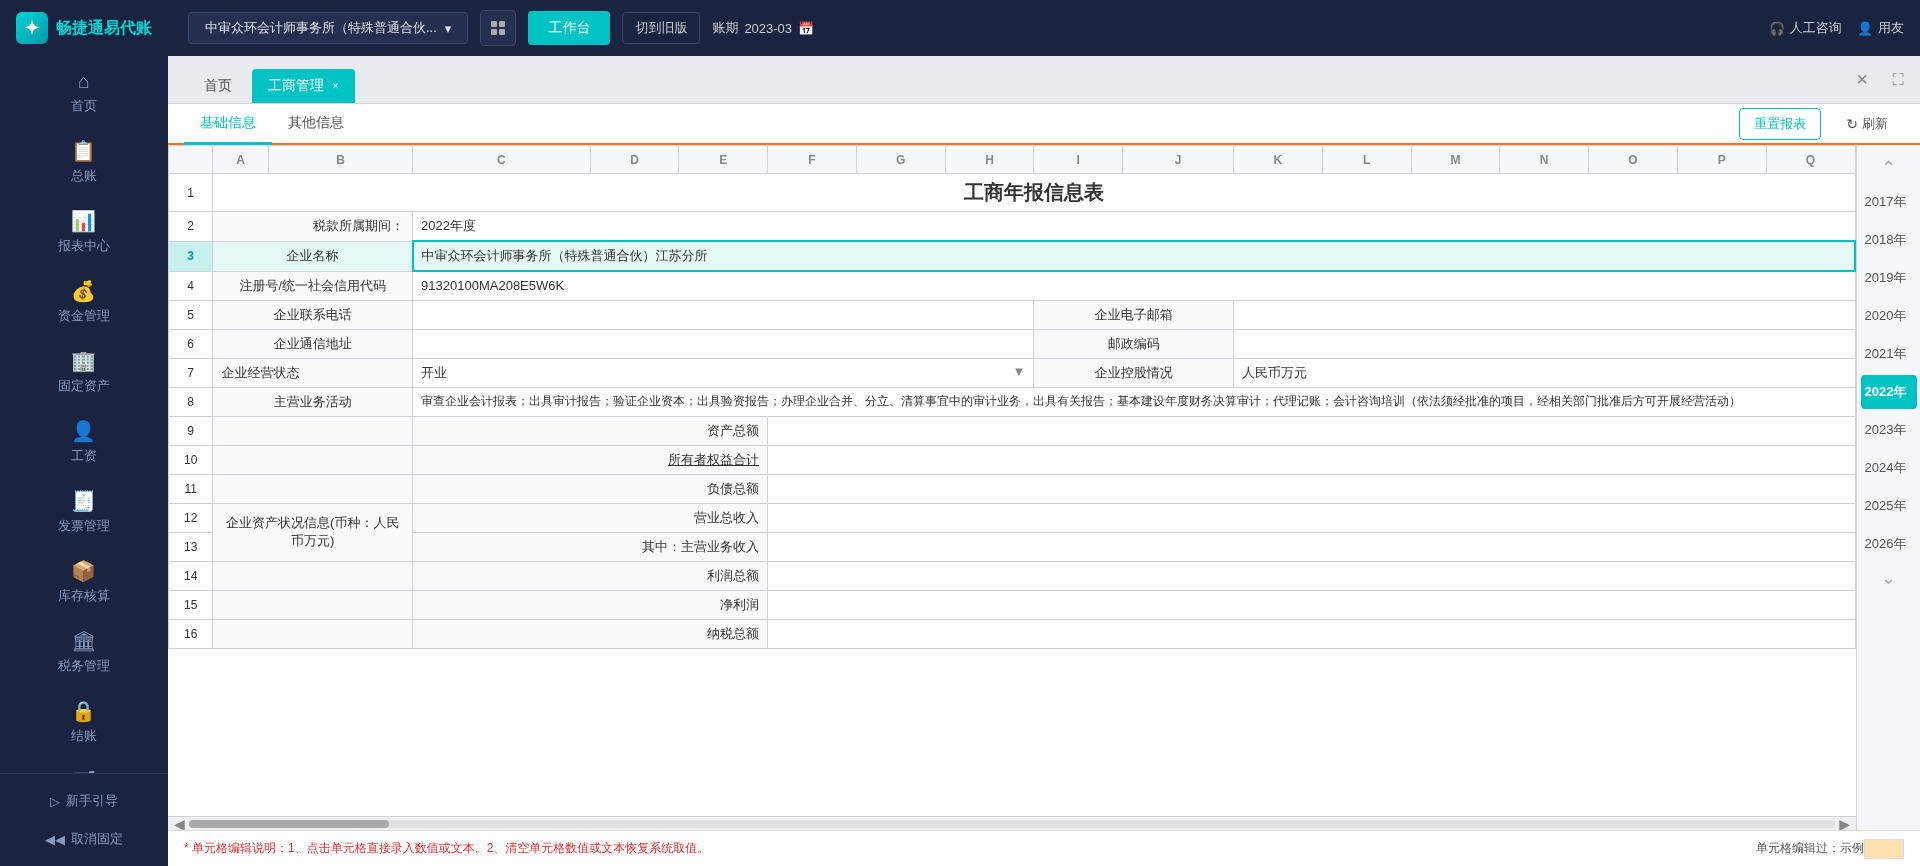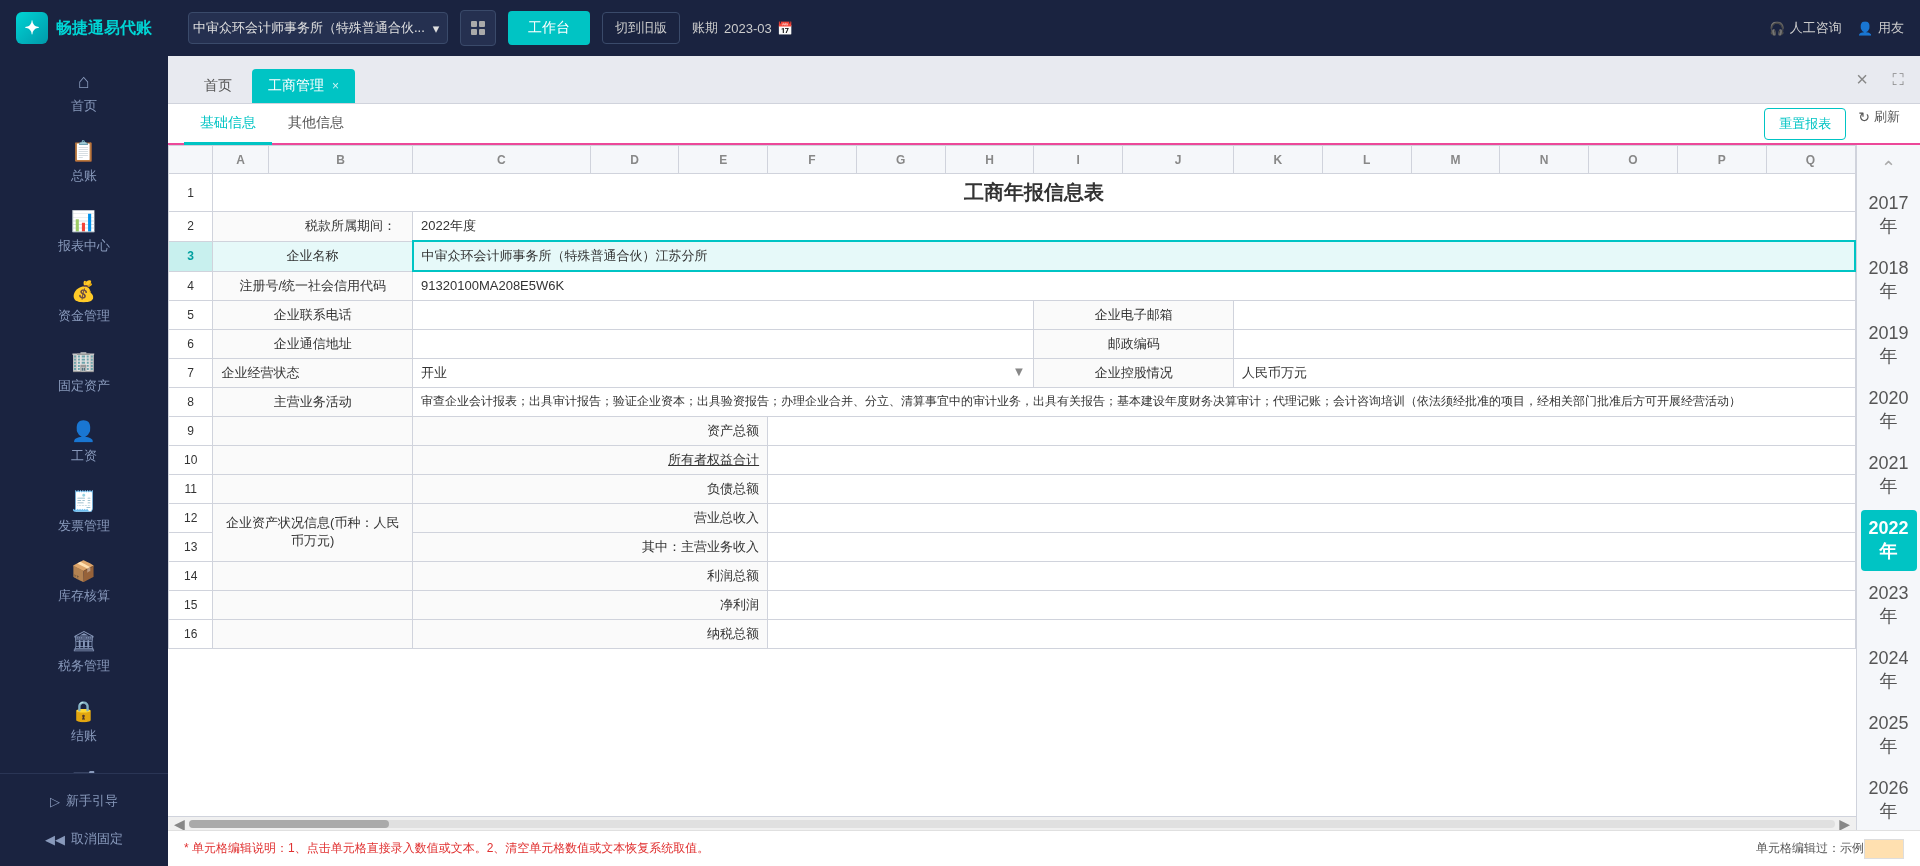--- a/index.html
+++ b/index.html
@@ -2,21 +2,21 @@
 <html><head>
   <meta charset="utf-8">
   <style>
     * { box-sizing: border-box; margin: 0; padding: 0; }
     body { font-family: 'Microsoft YaHei', Arial, sans-serif; font-size: 13px; background: #f0f2f5; width: 1920px; height: 866px; overflow: hidden; display: flex; flex-direction: column; }
 
     
     .topbar { height: 56px; background: #1a2340; display: flex; align-items: center; padding: 0 16px; gap: 12px; flex-shrink: 0; }
     .logo { display: flex; align-items: center; gap: 8px; color: #00d4d4; font-size: 16px; font-weight: bold; min-width: 160px; }
     .logo-icon { width: 32px; height: 32px; background: linear-gradient(135deg, #00d4d4, #0099aa); border-radius: 6px; display: flex; align-items: center; justify-content: center; color: white; font-size: 18px; }
-    .company-selector { background: #253050; color: #ccc; border: 1px solid #3a4a6a; border-radius: 4px; padding: 6px 4px; display: flex; align-items: center; gap: 8px; cursor: pointer; min-width: 260px; }
+    .company-selector { background: #253050; color: #ccc; border: 1px solid #3a4a6a; border-radius: 4px; padding: 6px 16px; display: flex; align-items: center; gap: 8px; cursor: pointer; min-width: 260px; }
     .company-selector span { color: #e0e0e0; font-size: 13px; }
     .icon-btn { width: 36px; height: 36px; background: #253050; border: 1px solid #3a4a6a; border-radius: 4px; display: flex; align-items: center; justify-content: center; cursor: pointer; color: #aaa; }
     .workbench-btn { background: #00c4c4; color: white; border: none; border-radius: 4px; padding: 8px 20px; font-size: 14px; cursor: pointer; font-weight: 500; }
     .old-version-btn { background: transparent; color: #ccc; border: 1px solid #3a4a6a; border-radius: 4px; padding: 6px 12px; cursor: pointer; font-size: 13px; }
     .period-info { color: #ccc; font-size: 13px; display: flex; align-items: center; gap: 6px; }
     .spacer { flex: 1; }
     .topbar-right { display: flex; align-items: center; gap: 16px; color: #ccc; font-size: 13px; }
     .topbar-right .service { display: flex; align-items: center; gap: 4px; cursor: pointer; }
     .topbar-right .user { display: flex; align-items: center; gap: 4px; cursor: pointer; }
 
@@ -55,21 +55,21 @@
     .table-wrapper { flex: 1; overflow: auto; position: relative; }
     .spreadsheet { border-collapse: collapse; width: 100%; font-size: 13px; table-layout: fixed; }
     .spreadsheet th, .spreadsheet td { border: 1px solid #d0d3dc; padding: 0; white-space: nowrap; overflow: hidden; text-overflow: ellipsis; }
     .row-header { background: #f5f7fa; color: #888; text-align: center; width: 40px; font-size: 12px; padding: 4px; }
     .col-header { background: #f5f7fa; color: #888; text-align: center; font-size: 12px; padding: 4px 8px; height: 28px; }
     .spreadsheet td { padding: 5px 8px; background: white; color: #333; }
     .label-cell { text-align: right; color: #555; background: #fafafa !important; }
 
     
     .year-panel { width: 64px; background: #f5f7fa; border-left: 1px solid #d0d3dc; display: flex; flex-direction: column; align-items: center; padding: 8px 0; overflow-y: auto; flex-shrink: 0; }
-    .year-item { width: 56px; text-align: center; padding: 8px 4px; font-size: 18px; color: #555; cursor: pointer; border-radius: 4px; margin: 2px 6px; }
+    .year-item { width: 56px; text-align: left; padding: 8px 4px; font-size: 13px; color: #555; cursor: pointer; border-radius: 4px; margin: 2px 6px; }
     .year-item.active { background: #00c4c4; color: white; font-weight: bold; }
     .year-arrow { color: #aaa; cursor: pointer; font-size: 18px; padding: 4px; }
 
     
     .bottom-bar { height: 36px; background: white; border-top: 1px solid #e0e0e0; display: flex; align-items: center; padding: 0 16px; font-size: 12px; color: #e03030; gap: 4px; flex-shrink: 0; }
     .bottom-bar .example { margin-left: auto; display: flex; align-items: center; gap: 0; color: #555; }
     .example-box { width: 40px; height: 20px; background: #ffe0b0; border: 1px solid #ddd; }
 
     
     .hscroll-bar { height: 14px; background: #f0f0f0; border-top: 1px solid #d0d3dc; display: flex; align-items: center; padding: 0 2px; flex-shrink: 0; }
@@ -191,26 +191,26 @@
         <span class="tab-close">×</span>
       </div>
       <div style="position:absolute; right:0; top:0; display:flex; align-items:center; height:100%; gap:8px; padding:0 8px;">
         <span class="win-btn" style="font-size:20px; color:#888;">×</span>
         <span class="win-btn" style="font-size:16px; color:#888;">⛶</span>
       </div>
     </div>
 
     <div class="page-content">
 
-      <div style="display:flex; align-items:center; border-bottom: 2px solid #ec4899; flex-shrink:0; padding-right: 20px;">
+      <div style="display:flex; align-items:center; border-bottom: 2px solid #f97316; flex-shrink:0; padding-right: 32px;">
         <div class="info-tabs" style="border-bottom:none; flex:1;">
           <div class="info-tab active">基础信息</div>
           <div class="info-tab">其他信息</div>
         </div>
-        <div style="display:flex; align-items:flex-start; gap:12px;">
+        <div style="display:flex; align-items:center; gap:25px;">
           <button class="reset-btn">重置报表</button>
           <button class="refresh-btn">
             <span style="font-size:14px;">↻</span>
             <span>刷新</span>
           </button>
         </div>
       </div>
 
       <div class="panel-container">
         <div class="spreadsheet-area">
@@ -241,21 +241,21 @@
               </thead>
               <tbody>
 
                 <tr>
                   <td class="row-header">1</td>
                   <td colspan="17" class="title-row" style="text-align:center; font-size:20px; font-weight:bold; background: white !important;">工商年报信息表</td>
                 </tr>
 
                 <tr>
                   <td class="row-header">2</td>
-                  <td colspan="2" class="label-cell" style="text-align:right; padding-right:16px;">税款所属期间：</td>
+                  <td colspan="2" class="label-cell" style="text-align:right; padding-right:8px;">税款所属期间：</td>
                   <td colspan="15">2022年度</td>
                 </tr>
 
                 <tr style="background:#e6f9f9;">
                   <td class="row-header" style="background:#c8f0ee; color:#00a0a0; font-weight:bold;">3</td>
                   <td colspan="2" style="background:#e6f9f9; text-align:center;">企业名称</td>
                   <td colspan="15" style="background:#e6f9f9; border: 2px solid #00c4c4;">中审众环会计师事务所（特殊普通合伙）江苏分所</td>
                 </tr>
 
                 <tr>

